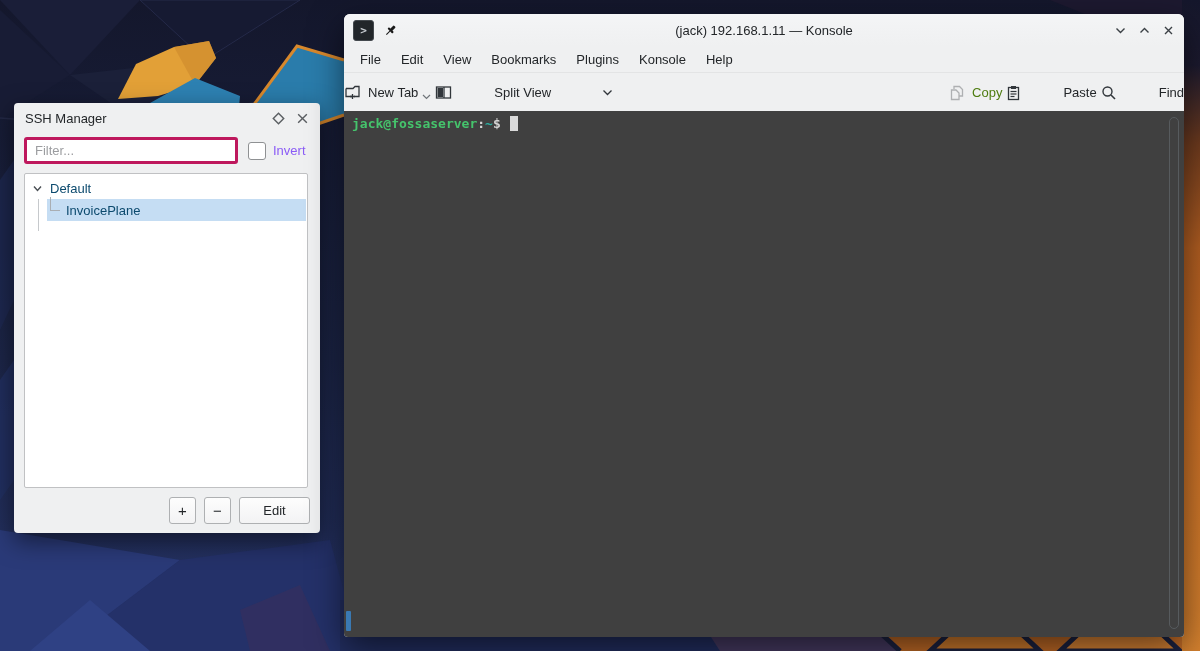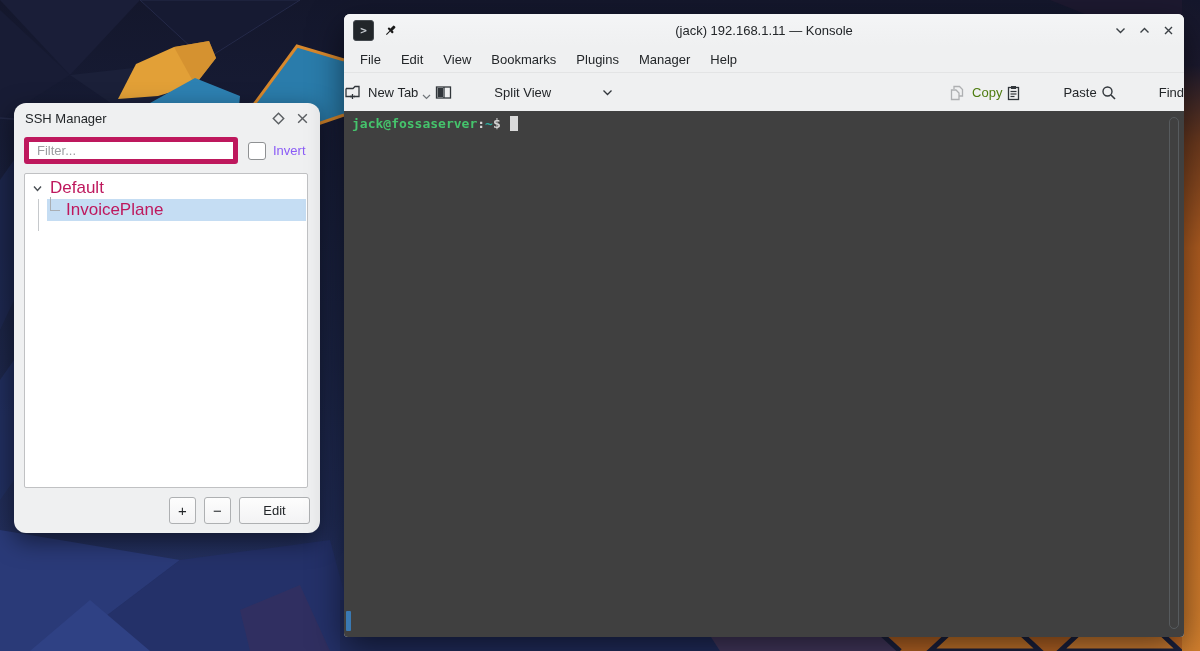--- a/index.html
+++ b/index.html
@@ -71,44 +71,44 @@
     border:1px solid #575b5e;border-radius:5px;
   }
   .activity-bar{
     position:absolute;left:2px;bottom:6px;width:5px;height:20px;
     background:#3a79b2;border-radius:1px;
   }
 
   
   .sshwin{
     position:absolute;left:14px;top:103px;width:306px;height:430px;
-    background:#eff0f1;border-radius:12px;
+    background:#eff0f1;border-radius:4px;
     box-shadow:0 8px 24px rgba(0,0,0,.5);
   }
   .ssh-header{height:30px;display:flex;align-items:center;padding:0 11px;}
   .ssh-title{font-size:13px;color:#232629;}
   .ssh-hdr-icons{margin-left:auto;display:flex;align-items:center;gap:11px;}
   .ssh-hdr-icons svg{display:block;}
   .filter-row{position:absolute;left:10px;right:10px;top:33px;height:29px;display:flex;align-items:center;}
   .filter-input{
     width:214px;height:27px;box-sizing:border-box;background:#fff;
-    border:5px solid #be185d;border-radius:3px;padding:0 8px;
+    border:3px solid #be185d;border-radius:3px;padding:0 8px;
     font-size:13px;color:#232629;outline:none;font-family:"Liberation Sans",sans-serif;
   }
   .filter-input::placeholder{color:#9c9da0;}
   .checkbox{
     width:16px;height:16px;background:#fff;border:1px solid #8f9193;
     border-radius:3px;margin-left:10px;flex:0 0 auto;
   }
   .invert-label{font-size:13px;color:#8b5cf6;margin-left:7px;}
 
   .tree{
     position:absolute;left:10px;top:70px;width:284px;height:315px;
     background:#fff;border:1px solid #c0c1c3;border-radius:2px;
-    font-size:17px;color:#be185d;padding-top:3px;box-sizing:border-box;overflow:hidden;
+    font-size:13px;color:#0c4a6e;padding-top:3px;box-sizing:border-box;overflow:hidden;
   }
   .tree-guide-v{position:absolute;left:13px;top:25px;height:32px;border-left:1px solid #c6c9cc;}
   .trow{height:22px;display:flex;align-items:center;position:relative;}
   .trow-default{padding-left:7px;}
   .expander{width:11px;height:11px;margin-right:7px;flex:0 0 auto;}
   .trow-selected{
     margin-left:22px;margin-right:1px;background:#c5ddf3;
   }
   .guide-l{
     width:9px;height:13px;border-left:1px solid #a9aeb3;border-bottom:1px solid #a9aeb3;
@@ -244,21 +244,21 @@
       </svg>
     </span>
   </div>
 
   <div class="menubar">
     <span class="menu-item">File</span>
     <span class="menu-item">Edit</span>
     <span class="menu-item">View</span>
     <span class="menu-item">Bookmarks</span>
     <span class="menu-item">Plugins</span>
-    <span class="menu-item">Manager</span>
+    <span class="menu-item">Konsole</span>
     <span class="menu-item">Help</span>
   </div>
 
   <div class="toolbar">
     <span class="tool">
       <svg class="ticon" width="17" height="17" viewBox="0 0 17 17">
         <path d="M2 4.5 L9 4.5 L11 2.5 L15 2.5 L15 12.5 L10 12.5" fill="none" stroke="#31363b" stroke-width="1.3"></path>
         <path d="M2 4.5 L2 12.5 L8 12.5" fill="none" stroke="#31363b" stroke-width="1.3"></path>
         <path d="M8.5 10 L8.5 15 M6 12.5 L11 12.5" stroke="#31363b" stroke-width="1.3"></path>
       </svg>

